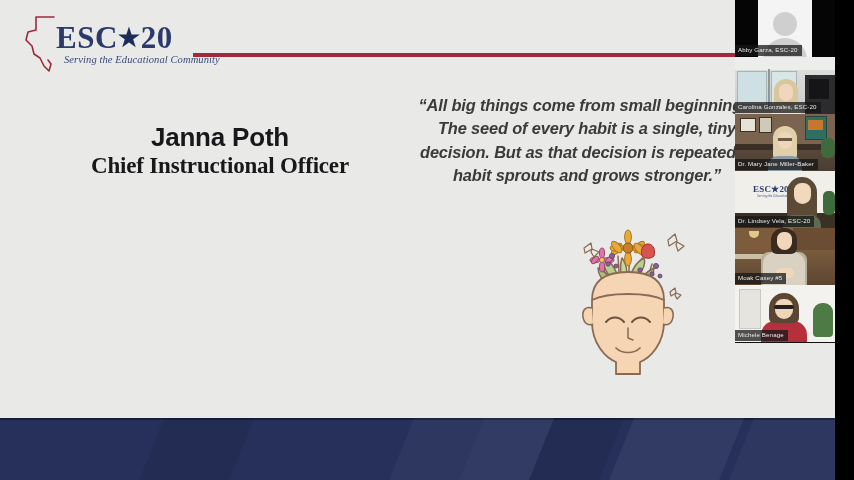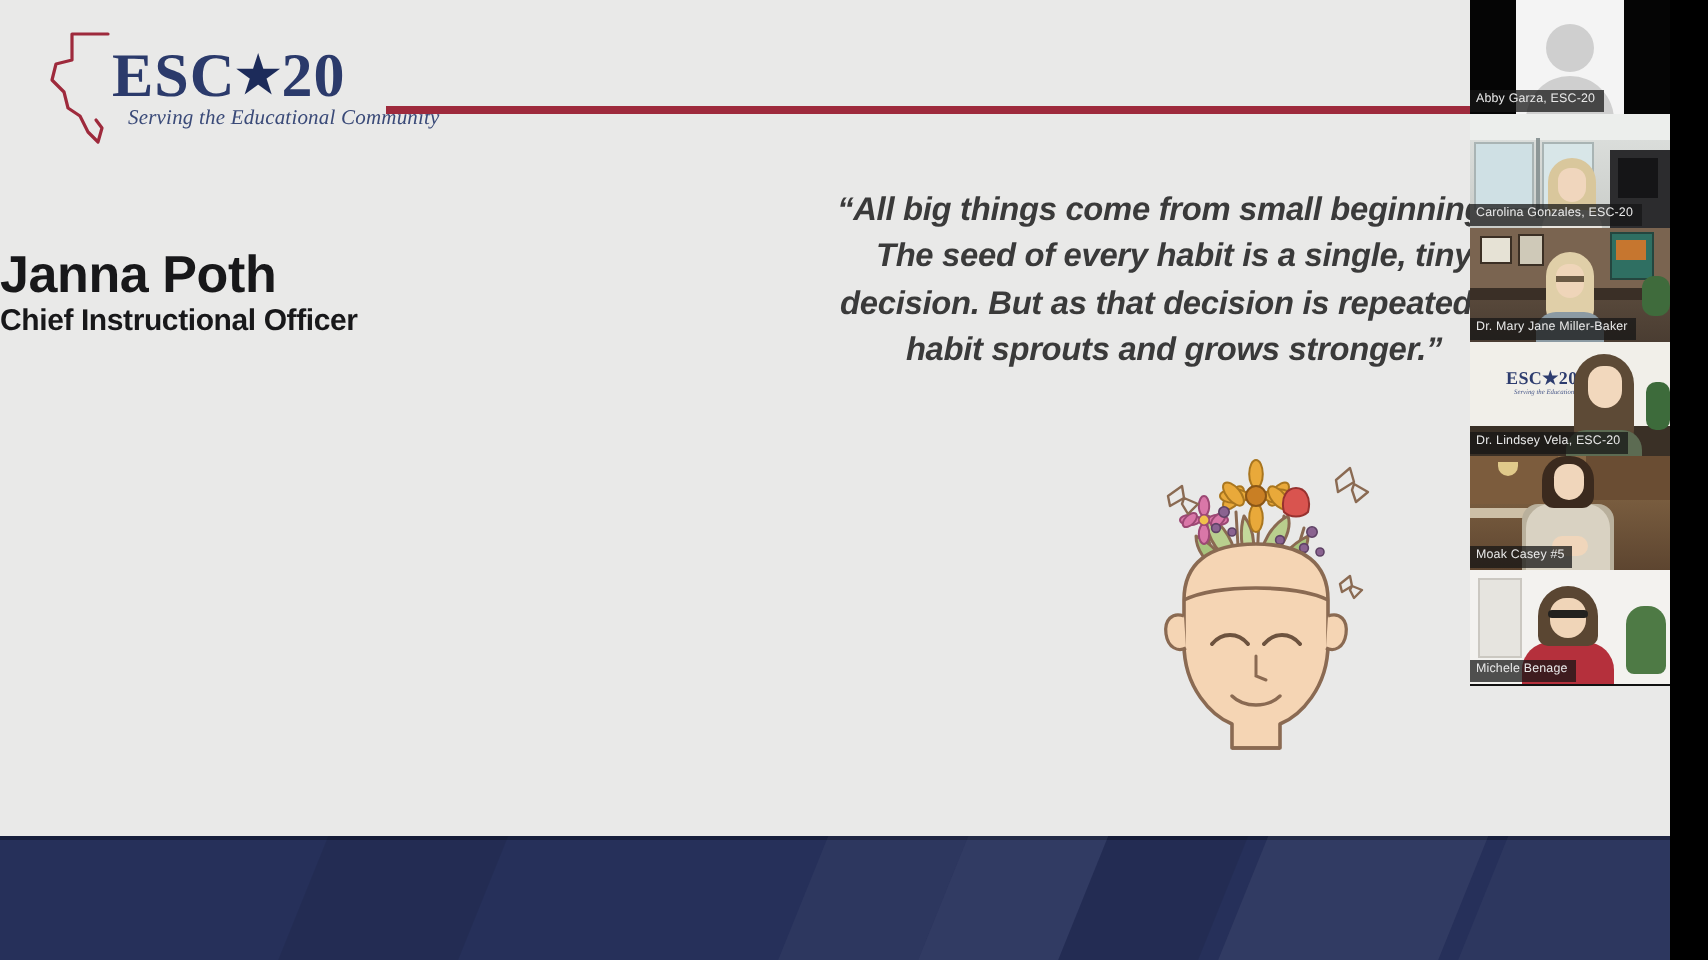--- a/index.html
+++ b/index.html
@@ -67,34 +67,36 @@
     left: 193px; top: 53px;
     width: 661px; height: 4px;
     background: #9e2a3c;
   }
 
   
   #names-col {
     position: absolute;
     left: 0px; top: 122px;
     width: 440px;
+    text-align: center;
     color: #18181a;
   }
   .person { margin-bottom: 0; }
   .person-name {
     font-size: 26px;
     font-weight: 700;
     line-height: 1.17;
     letter-spacing: -0.2px;
   }
   .person-title {
-    font-size: 15px;
+    font-size: 23px;
     font-weight: 700;
     line-height: 1.18;
     letter-spacing: -0.2px;
+    font-family: Liberation Serif, serif;
   }
   #person-2 { margin-top: 64px; }
 
   
   #quote {
     position: absolute;
     left: 404px; top: 94px;
     width: 366px;
     text-align: center;
     font-size: 16.4px;

